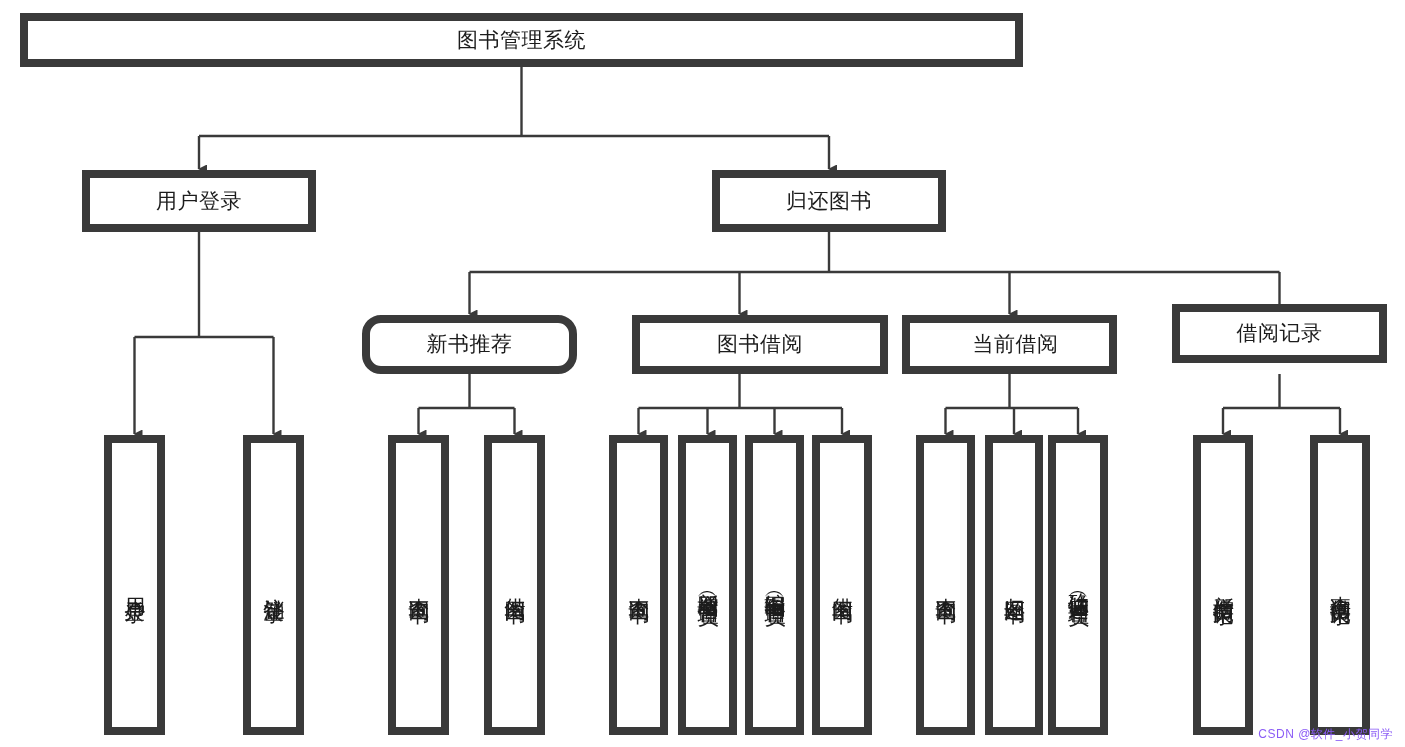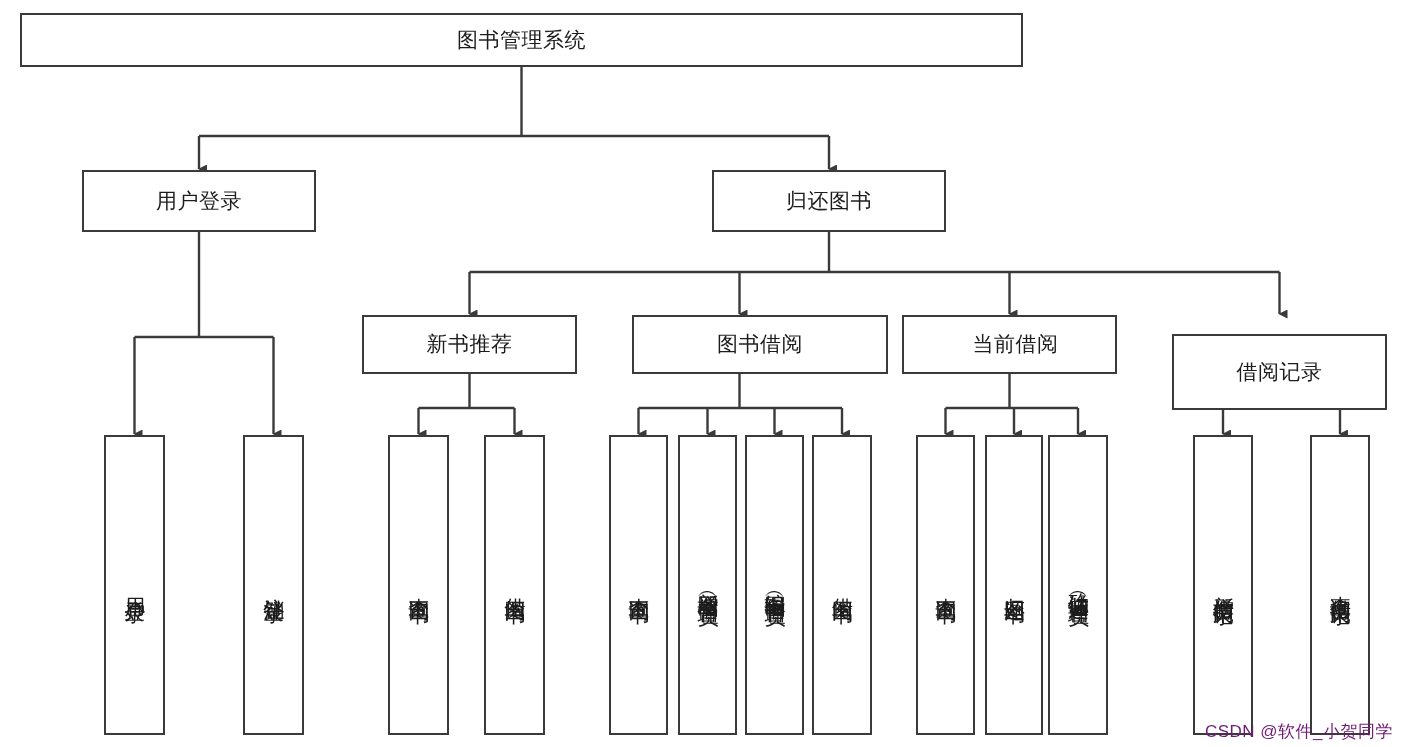--- a/index.html
+++ b/index.html
@@ -23,21 +23,21 @@
     position: absolute;
     left: 0;
     top: 0;
     width: 1405px;
     height: 747px;
   }
   .node {
     position: absolute;
     box-sizing: border-box;
     background: #ffffff;
-    border: 2px solid #8b5cf6;
+    border: 8px solid #8b5cf6;
     display: flex;
     align-items: center;
     justify-content: center;
     z-index: 2;
   }
   .node .node-label {
     font-size: 21px;
     color: #1c1c1c;
     line-height: 1.15;
     letter-spacing: 0.5px;
@@ -54,22 +54,22 @@
     line-height: 1.28;
     letter-spacing: 2px;
     white-space: normal;
     max-height: 100%;
     text-align: center;
   }
   .watermark {
     position: absolute;
     right: 12px;
     bottom: 4px;
-    font-size: 17px;
-    color: #701a75;
+    font-size: 12px;
+    color: #8b5cf6;
     z-index: 5;
     white-space: nowrap;
     letter-spacing: 0.5px;
   }
 </style>
 </head>
 <body>
 
 <div id="diagram-root">
   <svg class="edge-layer" viewBox="0 0 1405 747">
@@ -117,30 +117,30 @@
   <div id="node-layer">
       <div class="node" style="left: 20px; top: 13px; width: 1003px; height: 54px; border-color: rgb(58, 58, 58); background: rgb(255, 255, 255);">
         <span class="node-label" style="color: rgb(28, 28, 28);">图书管理系统</span>
       </div>
       <div class="node" style="left: 82px; top: 170px; width: 234px; height: 62px; border-color: rgb(58, 58, 58); background: rgb(255, 255, 255);">
         <span class="node-label" style="color: rgb(28, 28, 28);">用户登录</span>
       </div>
       <div class="node" style="left: 712px; top: 170px; width: 234px; height: 62px; border-color: rgb(58, 58, 58); background: rgb(255, 255, 255);">
         <span class="node-label" style="color: rgb(28, 28, 28);">归还图书</span>
       </div>
-      <div class="node" style="left: 362px; top: 315px; width: 215px; height: 59px; border-color: rgb(58, 58, 58); background: rgb(255, 255, 255);">
+      <div class="node" style="left: 362px; top: 315px; width: 215px; height: 59px; border-color: rgb(58, 58, 58); background: rgb(255, 255, 255); border-radius: 19px;">
         <span class="node-label" style="color: rgb(28, 28, 28);">新书推荐</span>
       </div>
       <div class="node" style="left: 632px; top: 315px; width: 256px; height: 59px; border-color: rgb(58, 58, 58); background: rgb(255, 255, 255);">
         <span class="node-label" style="color: rgb(28, 28, 28);">图书借阅</span>
       </div>
       <div class="node" style="left: 902px; top: 315px; width: 215px; height: 59px; border-color: rgb(58, 58, 58); background: rgb(255, 255, 255); padding-left: 12px;">
         <span class="node-label" style="color: rgb(28, 28, 28);">当前借阅</span>
       </div>
-      <div class="node" style="left: 1172px; top: 334px; width: 215px; height: 76px; border-color: rgb(58, 58, 58); background: rgb(255, 255, 255); justify-content: center;">
+      <div class="node" style="left: 1172px; top: 304px; width: 215px; height: 59px; border-color: rgb(58, 58, 58); background: rgb(255, 255, 255); justify-content: center;">
         <span class="node-label" style="color: rgb(28, 28, 28);">借阅记录</span>
       </div>
       <div class="node vertical" style="left: 104px; top: 435px; width: 61px; height: 300px; border-color: rgb(58, 58, 58); background: rgb(255, 255, 255);">
         <span class="node-label" style="color: rgb(28, 28, 28);">用户登录</span>
       </div>
       <div class="node vertical" style="left: 243px; top: 435px; width: 61px; height: 300px; border-color: rgb(58, 58, 58); background: rgb(255, 255, 255);">
         <span class="node-label" style="color: rgb(28, 28, 28);">注销登录</span>
       </div>
       <div class="node vertical" style="left: 388px; top: 435px; width: 61px; height: 300px; border-color: rgb(58, 58, 58); background: rgb(255, 255, 255);">
         <span class="node-label" style="color: rgb(28, 28, 28);">查询图书</span>

